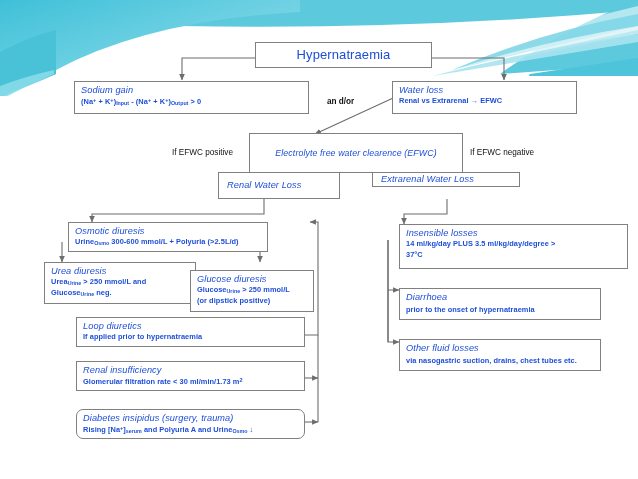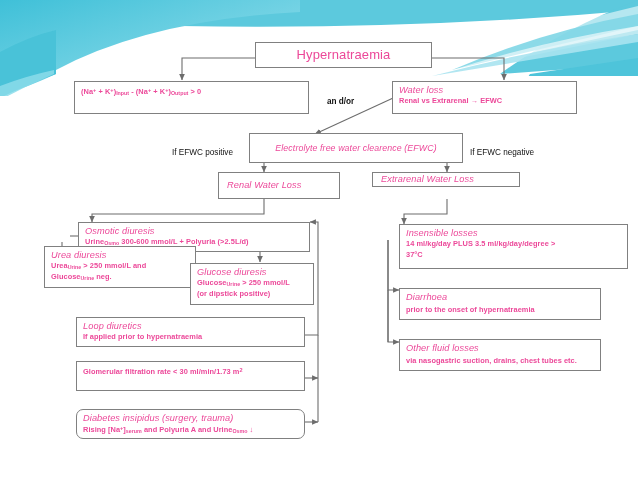--- a/index.html
+++ b/index.html
@@ -13,21 +13,21 @@
   #slide{position:absolute;inset:0;width:638px;height:479px;overflow:hidden;background:#fff;}
   #deco{position:absolute;left:0;top:0;width:638px;height:479px;pointer-events:none;}
   #canvas{position:absolute;left:0;top:0;width:638px;height:479px;}
 
   .box{
     position:absolute;
     border:1.2px solid #808080;
     background:#ffffff;
     box-sizing:border-box;
     padding:3px 6px;
-    color:#ec4899;
+    color:#1d4ed8;
     line-height:1.18;
   }
   .box .ttl{
     font-style:italic;
     font-size:9.2px;
     font-weight:400;
     letter-spacing:.1px;
     white-space:nowrap;
   }
   .box .sub{
@@ -130,63 +130,65 @@
 
       <path d="M70,236 L78,236"></path>
     </g>
   </svg>
 
   <div class="box center" style="left:255px;top:42px;width:177px;height:26px;">
     <span class="ttl">Hypernatraemia</span>
   </div>
 
   <div class="box" style="left:74px;top:81px;width:235px;height:33px;">
+    <div class="ttl">Sodium gain</div>
     <div class="sub">(Na<sup>+</sup> + K<sup>+</sup>)<sub>Input</sub> - (Na<sup>+</sup> + K<sup>+</sup>)<sub>Output</sub> &gt; 0</div>
   </div>
 
   <div class="box" style="left:392px;top:81px;width:185px;height:33px;">
     <div class="ttl">Water loss</div>
     <div class="sub">Renal vs Extrarenal → EFWC</div>
   </div>
 
-  <div class="box center" style="left:249px;top:133px;width:214px;height:30px;text-align:center;">
+  <div class="box center" style="left:249px;top:133px;width:214px;height:40px;text-align:center;">
     <span class="ttl" style="font-size:8.8px;font-style:italic;">Electrolyte free water clearence (EFWC)</span>
   </div>
 
   <div class="box mid" style="left:218px;top:172px;width:122px;height:27px;">
     <span class="ttl">Renal Water Loss</span>
   </div>
 
   <div class="box mid" style="left:372px;top:172px;width:148px;height:15px;">
     <span class="ttl">Extrarenal Water Loss</span>
   </div>
 
-  <div class="box" style="left:78px;top:222px;width:232px;height:30px;">
+  <div class="box" style="left:68px;top:222px;width:200px;height:30px;">
     <div class="ttl">Osmotic diuresis</div>
     <div class="sub">Urine<sub>Osmo</sub> 300-600 mmol/L + Polyuria (&gt;2.5L/d)</div>
   </div>
 
-  <div class="box" style="left:44px;top:246px;width:152px;height:42px;">
+  <div class="box" style="left:44px;top:262px;width:152px;height:42px;">
     <div class="ttl">Urea diuresis</div>
     <div class="sub">Urea<sub>Urine</sub> &gt; 250 mmol/L and</div>
     <div class="sub">Glucose<sub>Urine</sub> neg.</div>
   </div>
 
-  <div class="box" style="left:190px;top:263px;width:124px;height:42px;">
+  <div class="box" style="left:190px;top:270px;width:124px;height:42px;">
     <div class="ttl">Glucose diuresis</div>
     <div class="sub">Glucose<sub>Urine</sub> &gt; 250 mmol/L</div>
     <div class="sub nb">(or dipstick positive)</div>
   </div>
 
   <div class="box" style="left:76px;top:317px;width:229px;height:30px;">
     <div class="ttl">Loop diuretics</div>
     <div class="sub">If applied prior to hypernatraemia</div>
   </div>
 
   <div class="box" style="left:76px;top:361px;width:229px;height:30px;">
+    <div class="ttl">Renal insufficiency</div>
     <div class="sub">Glomerular filtration rate &lt; 30 ml/min/1.73 m<sup>2</sup></div>
   </div>
 
   <div class="box" style="left:76px;top:409px;width:229px;height:30px;border-radius:7px;">
     <div class="ttl">Diabetes insipidus (surgery, trauma)</div>
     <div class="sub">Rising [Na<sup>+</sup>]<sub>serum</sub> and Polyuria A and Urine<sub>Osmo</sub> ↓</div>
   </div>
 
   <div class="box" style="left:399px;top:224px;width:229px;height:45px;">
     <div class="ttl">Insensible losses</div>

